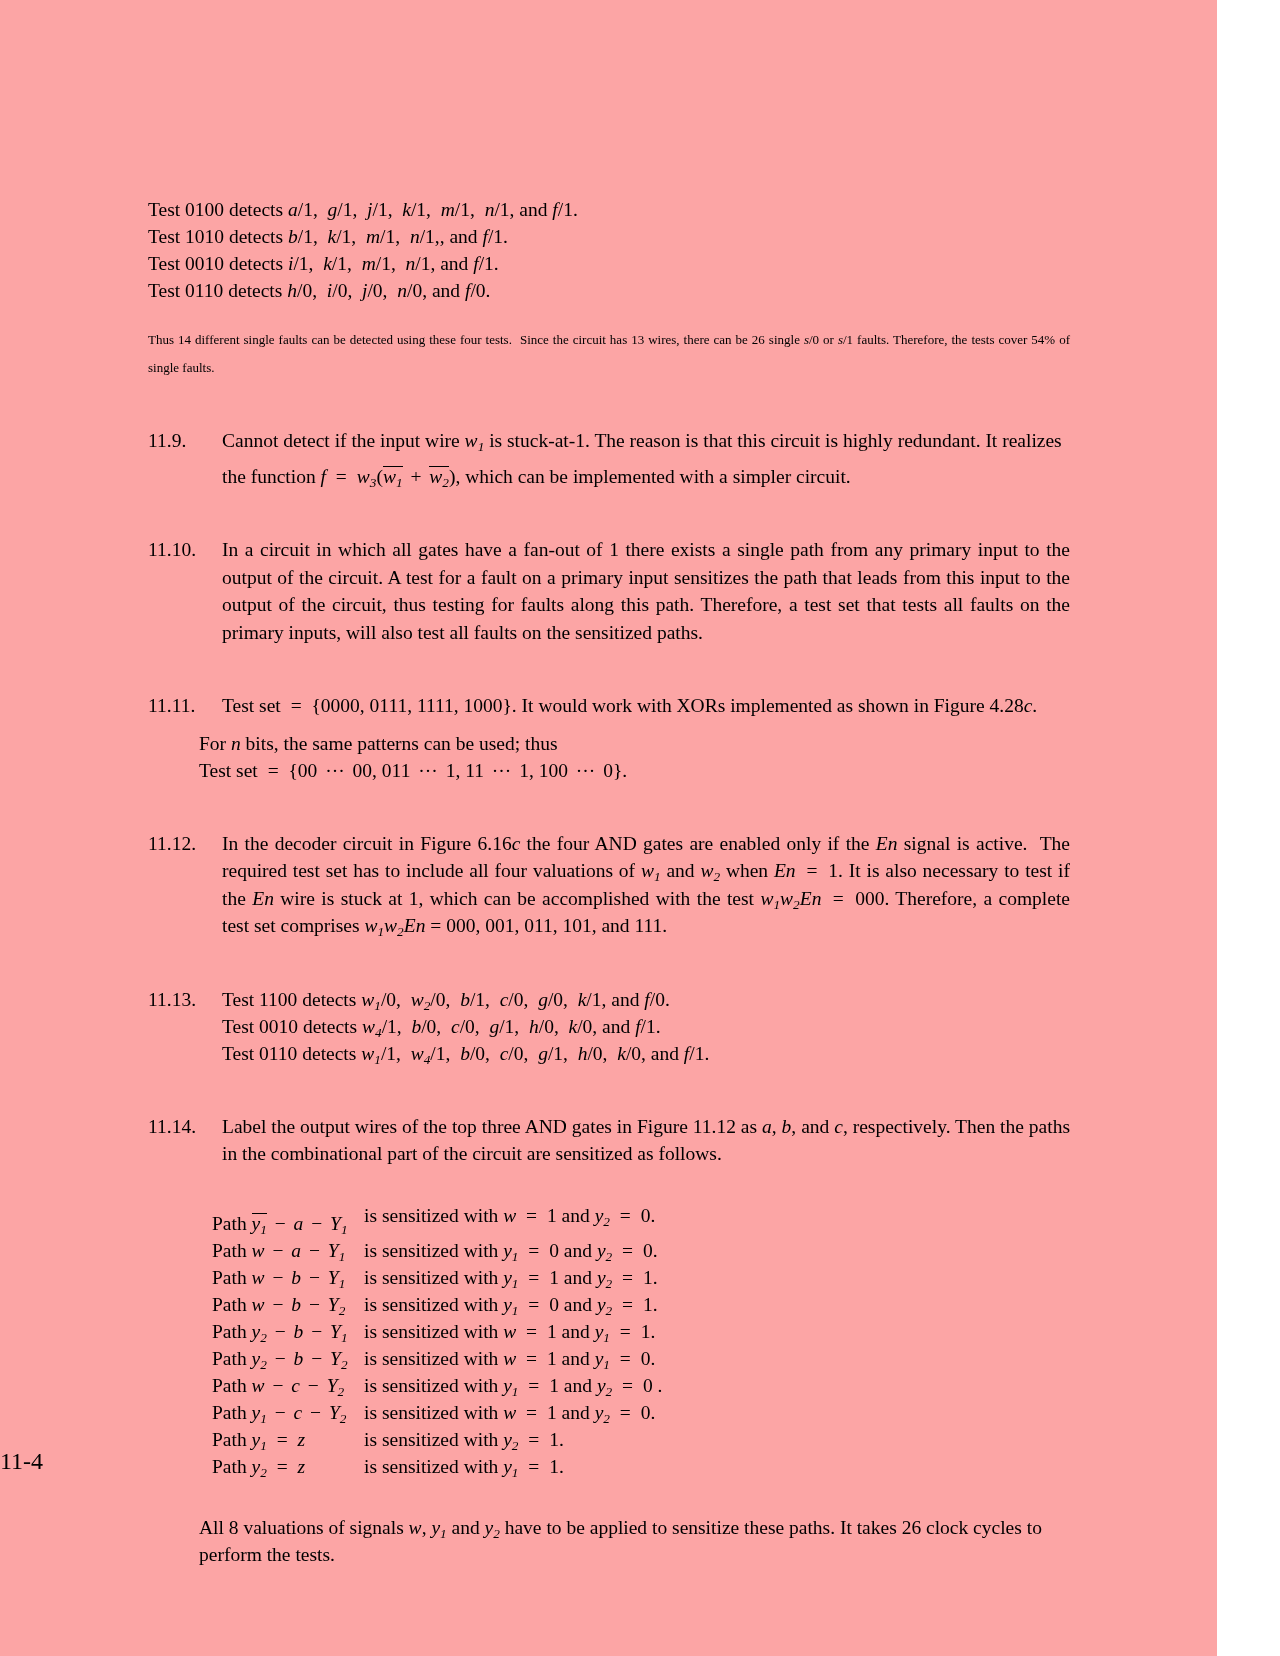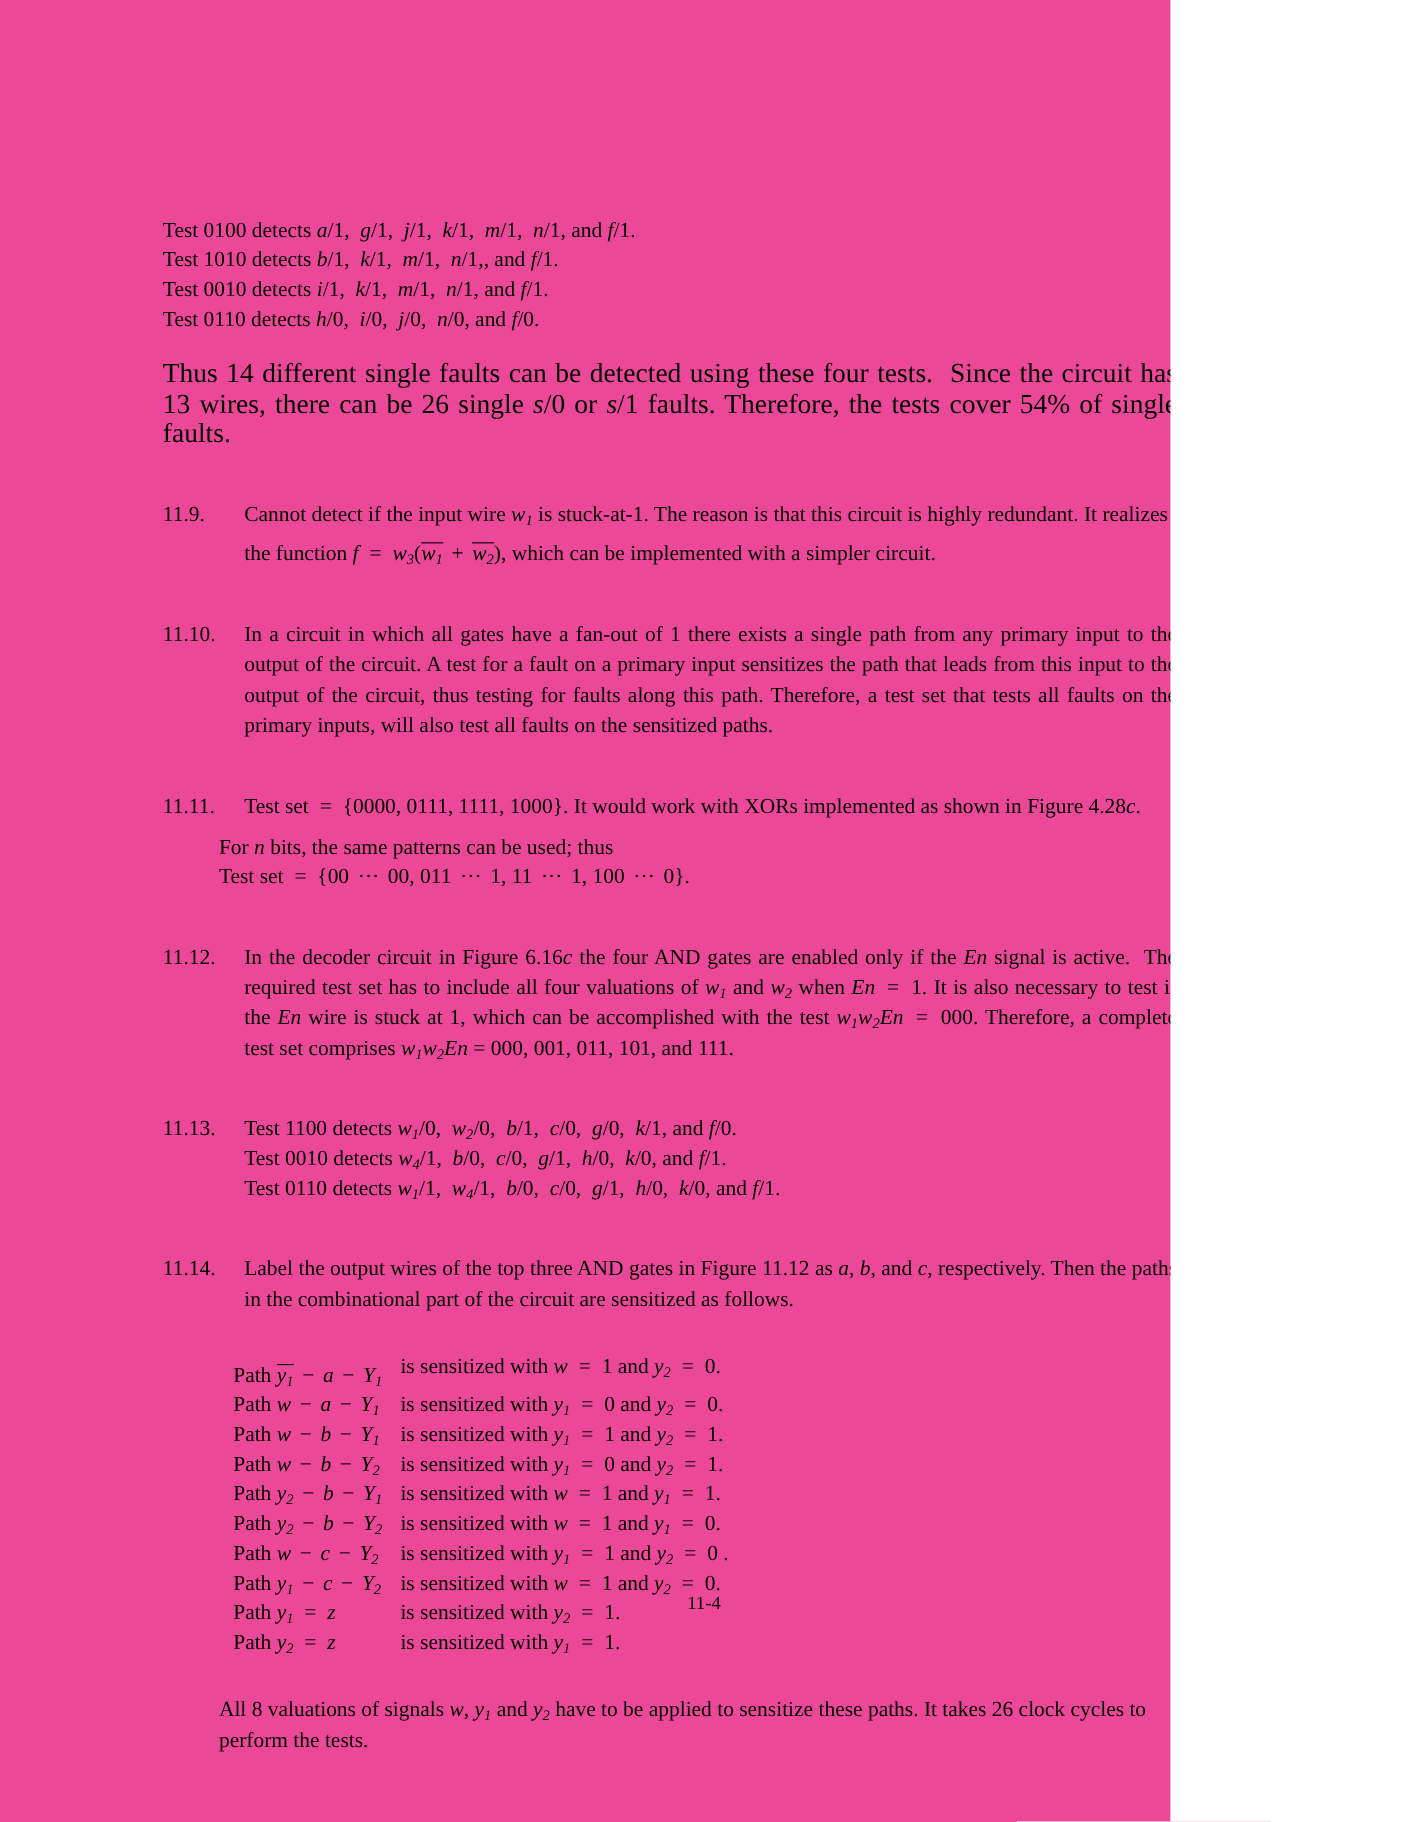--- a/index.html
+++ b/index.html
@@ -2,26 +2,27 @@
 <html><head>
 <meta charset="utf-8">
 <style>
   html, body {
     margin: 0;
     padding: 0;
     background: #ffffff;
   }
   .page {
     position: relative;
-    width: 1064px;
+    width: 1173px;
     height: 1656px;
-    background: #ec4899;
+    background: #fca5a5;
     font-family: "Liberation Serif", "DejaVu Serif", serif;
     color: #000000;
     overflow: hidden;
+    padding-left: 44px;
   }
   .content {
     position: absolute;
     left: 148px;
     top: 196px;
     width: 922px;
   }
 
   
   .item {
@@ -53,21 +54,21 @@
     line-height: 27.5px;
   }
 
   
   .line {
     font-size: 19.5px;
     line-height: 27px;
     white-space: nowrap;
   }
   .para {
-    font-size: 25px;
+    font-size: 13px;
     line-height: 27.5px;
     text-align: justify;
   }
 
   .gap-xs { height: 10px; }
   .gap-sm { height: 22px; }
   .gap-md { height: 34px; }
   .gap-lg { height: 46px; }
 
   
@@ -111,22 +112,21 @@
   .path-rhs {
     flex: 1;
   }
 
   
   .footer {
     position: absolute;
     left: 0;
     top: 1448px;
     width: 1280px;
-    text-align: center;
-    font-size: 17px;
+    font-size: 24px;
     font-family: "Liberation Serif", "DejaVu Serif", serif;
   }
 </style>
 </head>
 <body>
 
 <div class="page">
   <div class="content">
 
     <div>

